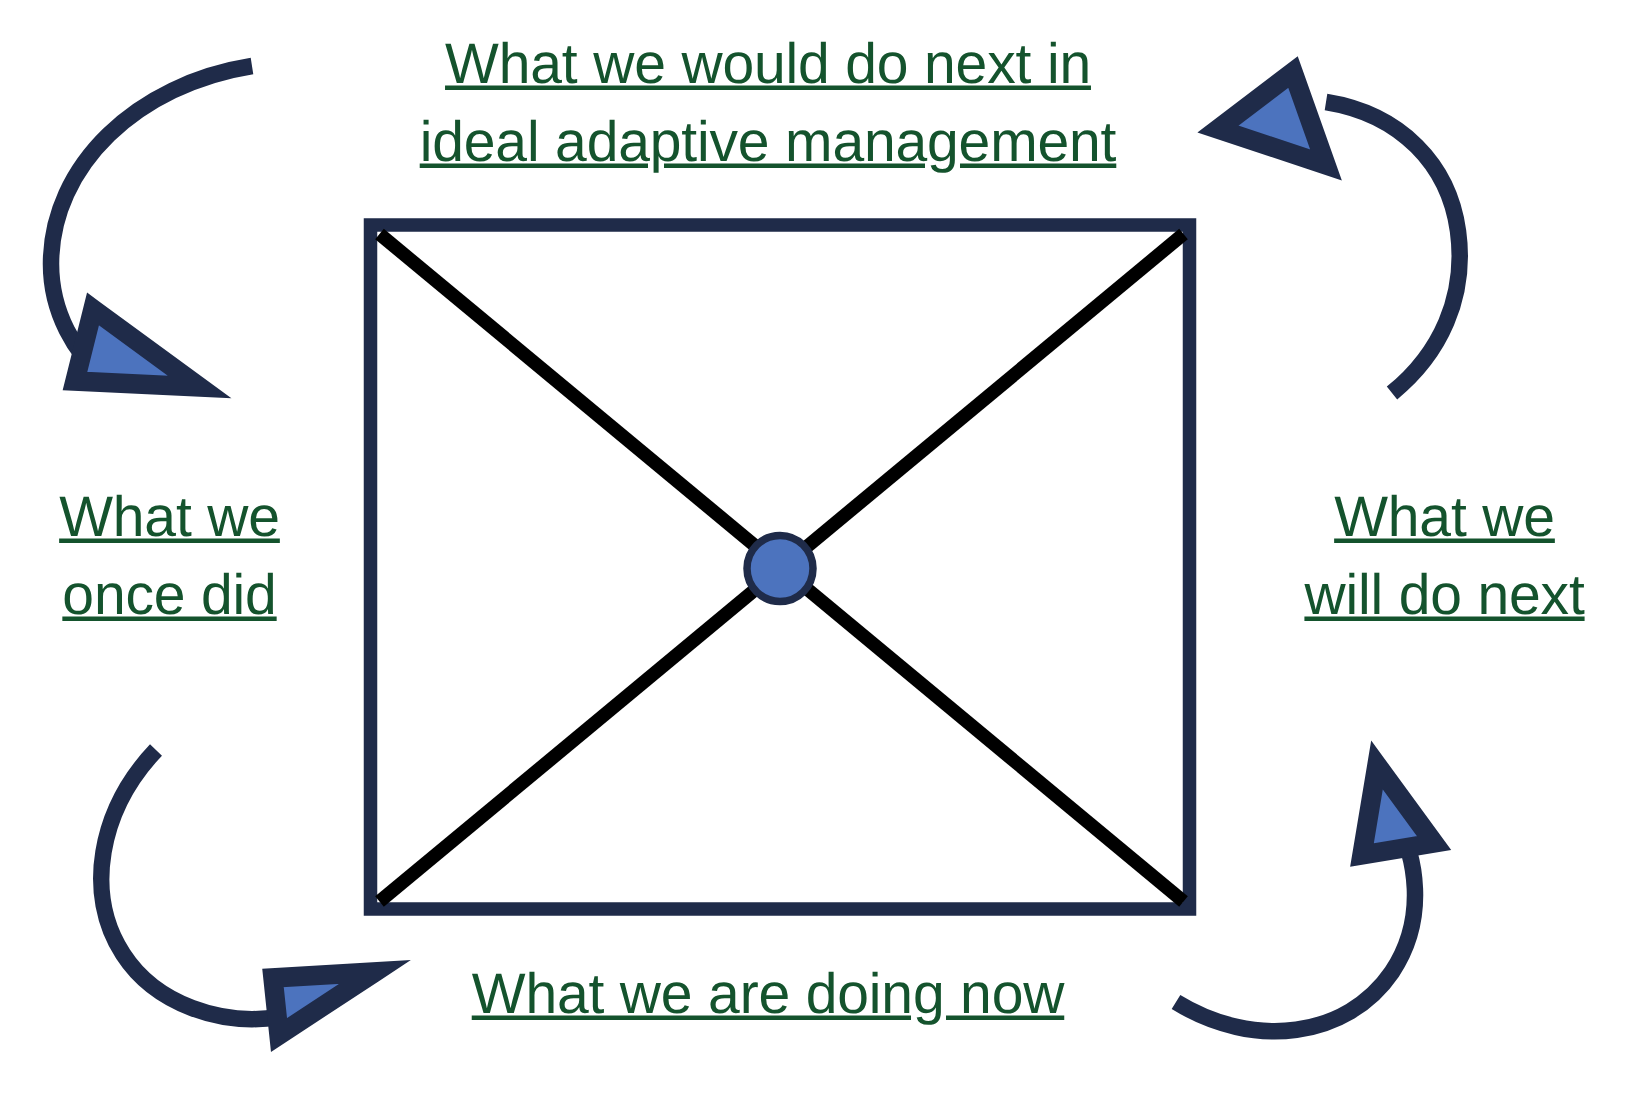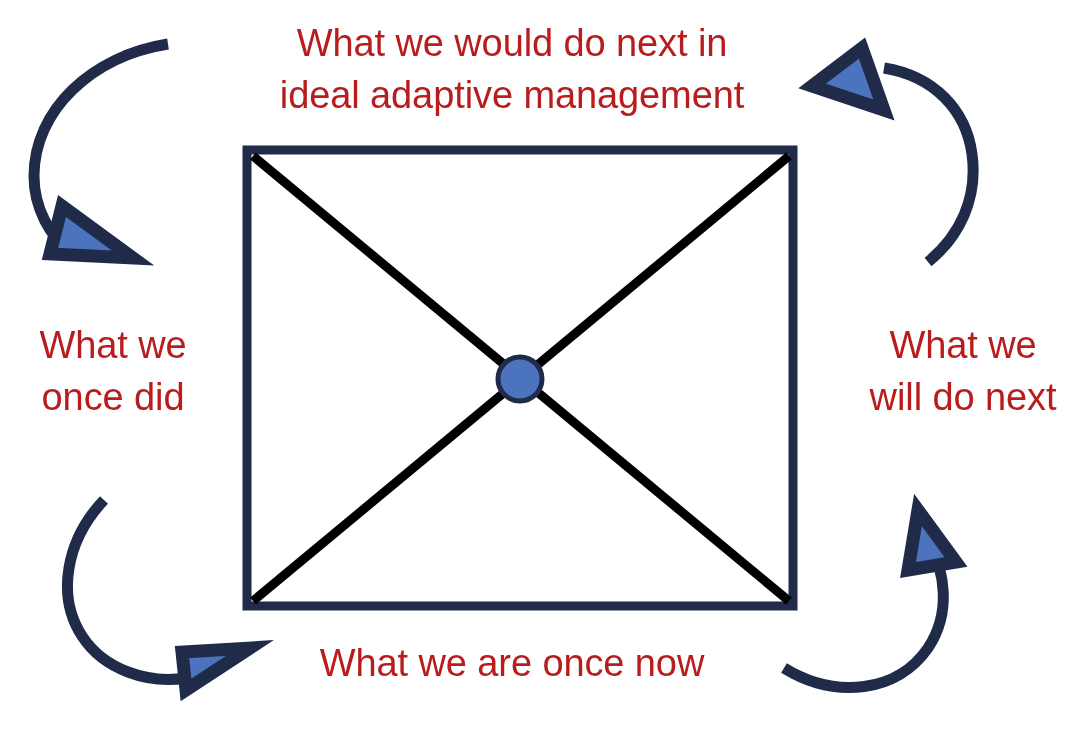--- a/index.html
+++ b/index.html
@@ -20,27 +20,28 @@
   }
   #diagram-svg {
     position: absolute;
     left: 0;
     top: 0;
     width: 1084px;
     height: 730px;
   }
   .label {
     position: absolute;
-    color: #b91c1c;
+    color: #14532d;
     font-family: "Liberation Sans", sans-serif;
     font-size: 38px;
     line-height: 1.36;
     text-align: center;
     white-space: pre-line;
     letter-spacing: -0.1px;
+    text-decoration: underline;
   }
   #label-top {
     left: 192px;
     top: 18px;
     width: 640px;
   }
   #label-left {
     left: 4px;
     top: 320px;
     width: 218px;
@@ -94,15 +95,15 @@
 
   <div class="label" id="label-top">What we would do next in
 ideal adaptive management</div>
 
   <div class="label" id="label-left">What we
 once did</div>
 
   <div class="label" id="label-right">What we
 will do next</div>
 
-  <div class="label" id="label-bottom">What we are once now</div>
+  <div class="label" id="label-bottom">What we are doing now</div>
 
 </div>
 
 </body></html>

